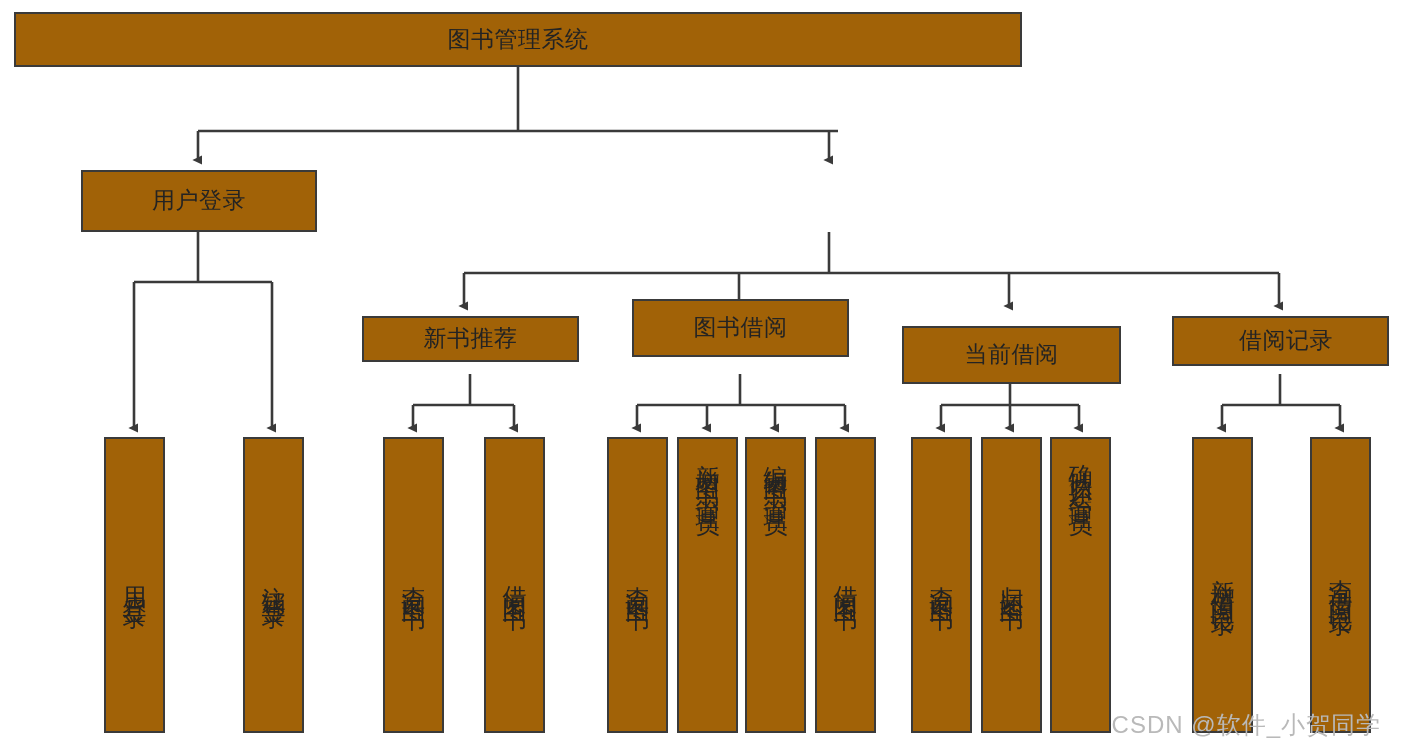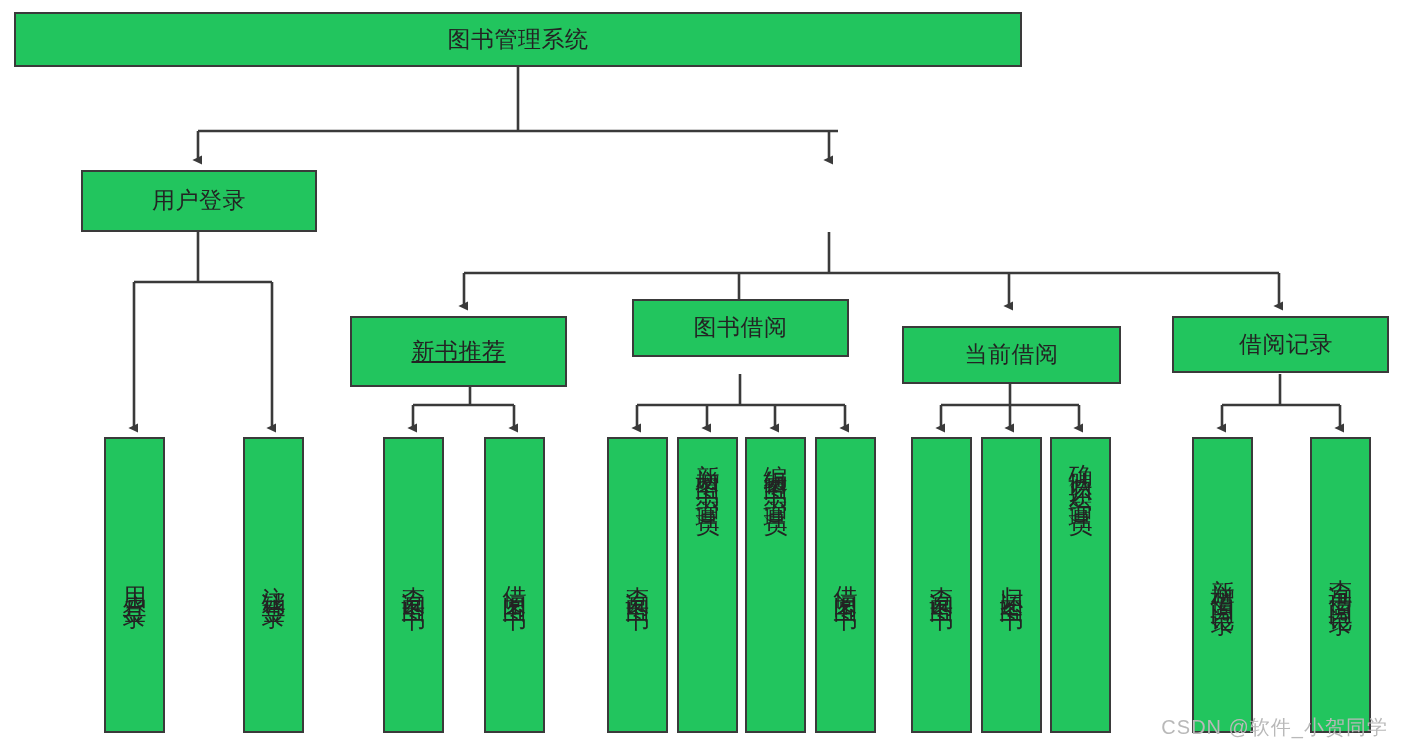--- a/index.html
+++ b/index.html
@@ -10,21 +10,21 @@
     overflow:hidden;
   }
   #canvas{position:relative;width:1405px;height:747px;background:#fff;}
 
   svg.edges{position:absolute;left:0;top:0;width:1405px;height:747px;pointer-events:none;}
 
   .node{
     position:absolute;
     box-sizing:border-box;
     border:2.5px solid #3a3a3a;
-    background:#22c55e;
+    background:#a16207;
     color:#232323;
     display:flex;
     align-items:center;
     justify-content:center;
     text-align:center;
   }
   .node .lbl{
     display:block;
     line-height:1.18;
     letter-spacing:0.5px;
@@ -49,23 +49,23 @@
     white-space:nowrap;
   }
   
   .v-node.center{align-items:center;}
   .v-node.center .lbl{transform:translateY(-4px);}
   .v-node.top{align-items:flex-start;}
   .v-node.top .lbl{margin-top:6px;}
 
   .watermark{
     position:absolute;
-    right:17px;
+    right:24px;
     bottom:6px;
-    font-size:20px;
+    font-size:24px;
     color:#b9b9b9;
     letter-spacing:1px;
     white-space:nowrap;
     z-index:5;
   }
 </style>
 </head>
 <body>
 
 <div id="canvas">
@@ -122,33 +122,33 @@
 
   <div class="node root h-node" style="left:14px;top:12px;width:1008px;height:55px;">
     <span class="lbl">图书管理系统</span>
   </div>
 
   <div class="node h-node" style="left:81px;top:170px;width:236px;height:62px;">
     <span class="lbl">用户登录</span>
   </div>
 
 
-  <div class="node h-node" style="left:350px;top:316px;width:217px;height:71px;text-decoration:underline;">
+  <div class="node h-node" style="left:362px;top:316px;width:217px;height:46px;">
     <span class="lbl">新书推荐</span>
   </div>
 
   <div class="node h-node" style="left:632px;top:299px;width:217px;height:58px;">
     <span class="lbl">图书借阅</span>
   </div>
 
   <div class="node h-node" style="left:902px;top:326px;width:219px;height:58px;">
     <span class="lbl">当前借阅</span>
   </div>
 
-  <div class="node h-node" style="left:1172px;top:316px;width:217px;height:57px;padding-left:11px;">
+  <div class="node h-node" style="left:1172px;top:316px;width:217px;height:50px;padding-left:11px;">
     <span class="lbl">借阅记录</span>
   </div>
 
   <div class="node v-node center" style="left:104px;top:437px;width:61px;height:296px;">
     <span class="lbl">用户登录</span>
   </div>
 
   <div class="node v-node center" style="left:243px;top:437px;width:61px;height:296px;">
     <span class="lbl">注销登录</span>
   </div>

